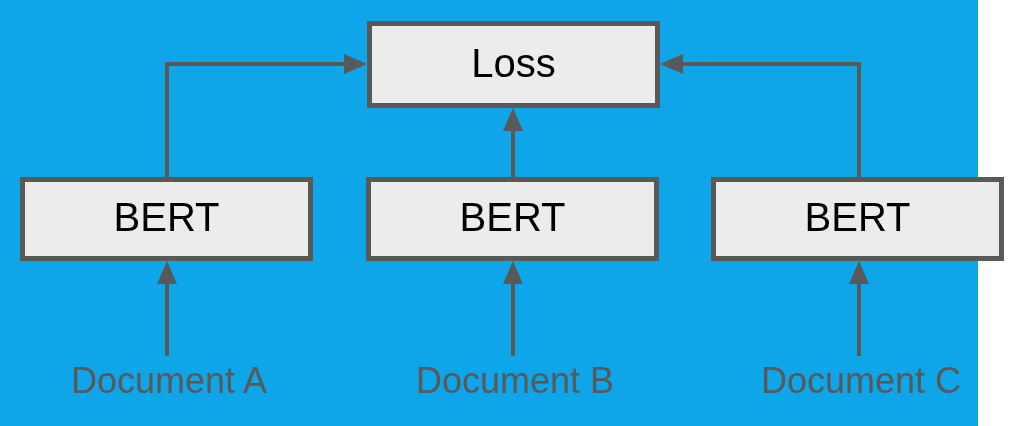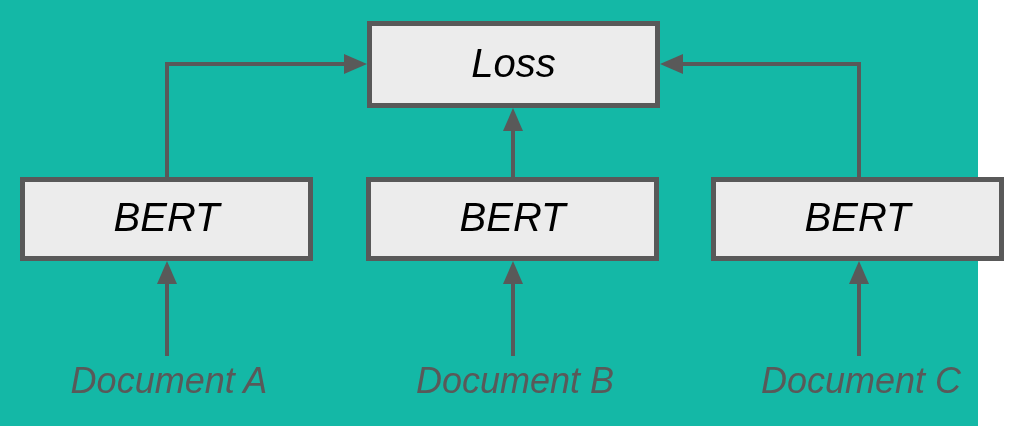--- a/index.html
+++ b/index.html
@@ -10,22 +10,21 @@
   body {
     width: 1030px;
     height: 426px;
     font-family: "Liberation Sans", sans-serif;
     overflow: hidden;
   }
   #diagram-root {
     position: relative;
     width: 978px;
     height: 426px;
-    background: #14b8a6;
-    font-style: italic;
+    background: #0ea5e9;
   }
   svg.diagram {
     display: block;
     width: 1030px;
     height: 426px;
   }
   .node-box {
     fill: #ececec;
     stroke: #595959;
     stroke-width: 5;

